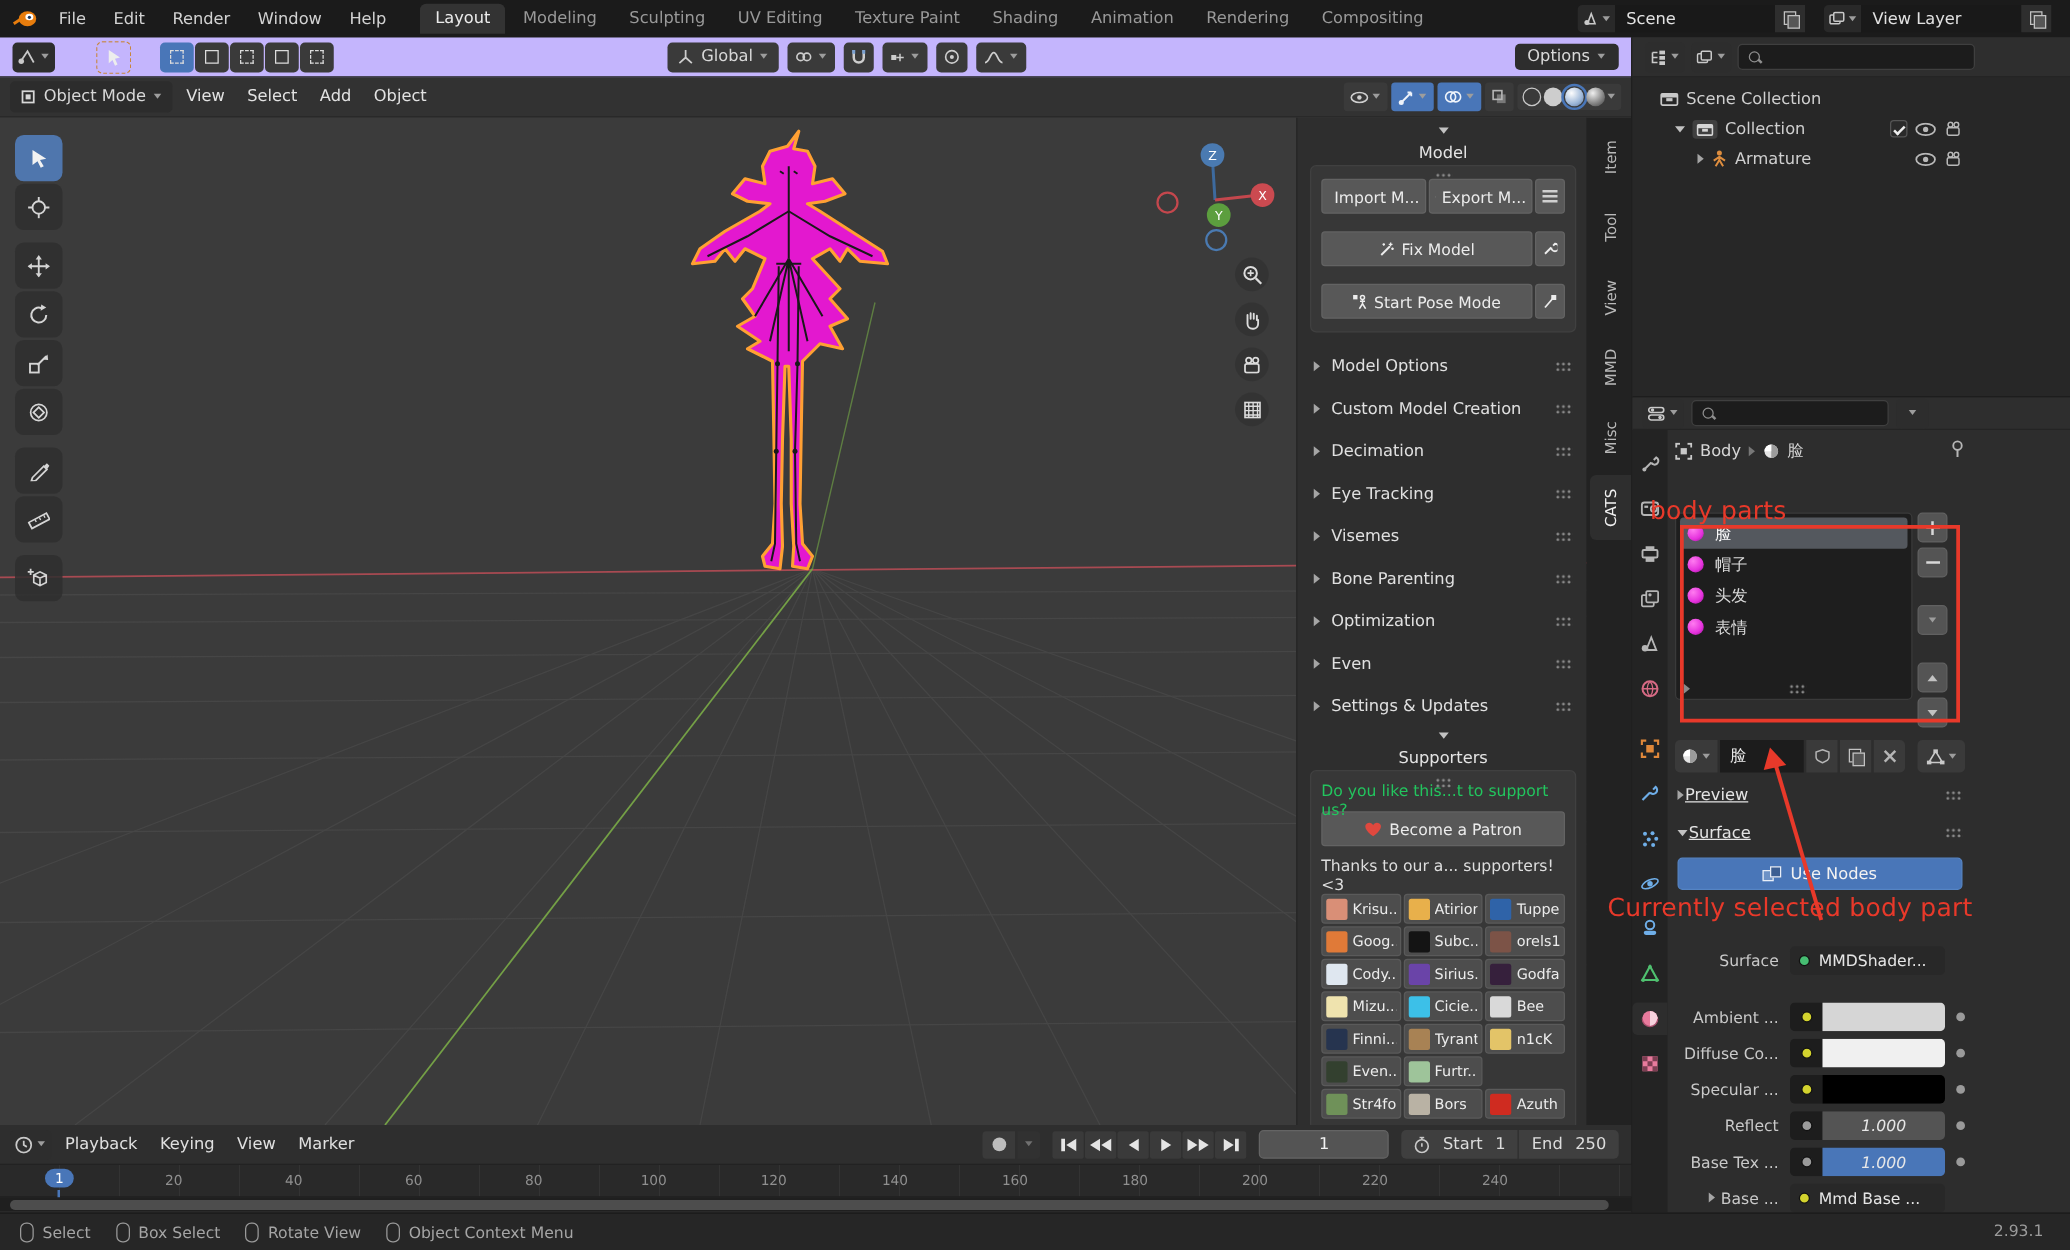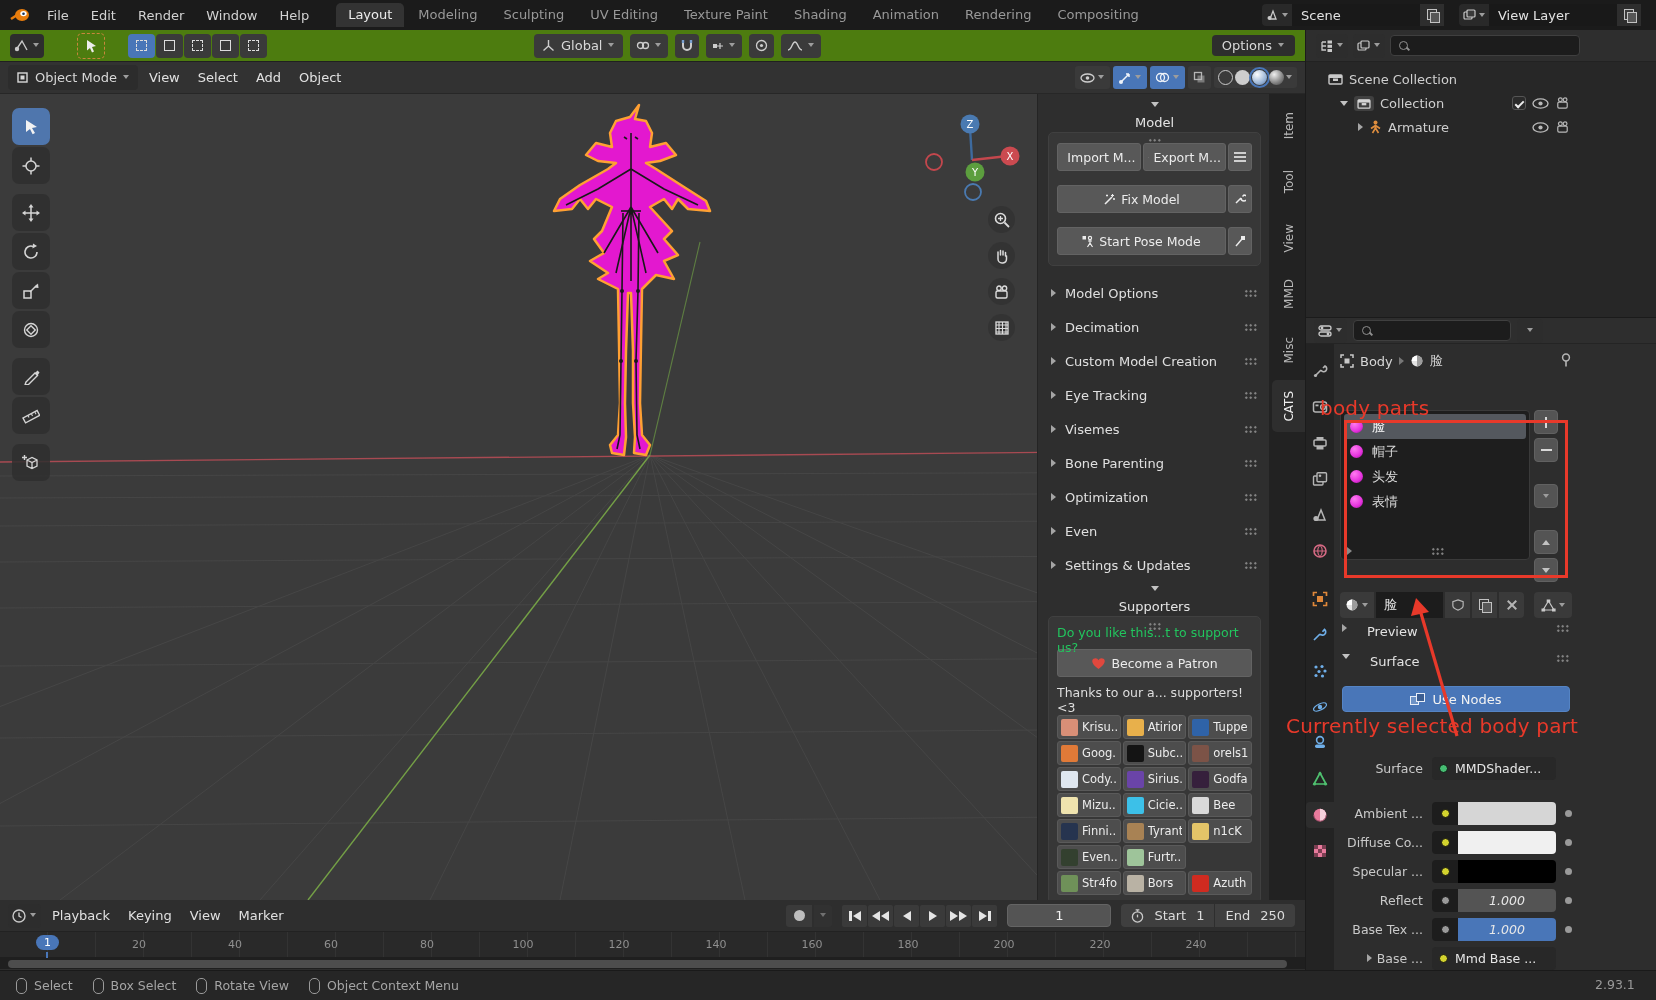--- a/index.html
+++ b/index.html
@@ -44,21 +44,21 @@
   .ws-tab{padding:4px 12px 5px;color:#999;border-radius:5px 5px 0 0;white-space:nowrap;}
   .ws-tab.active{background:#333333;color:#ececec;}
   .id-blocks{margin-left:auto;display:flex;gap:10px;align-items:center;}
   .id-block{display:flex;align-items:center;height:22px;border-radius:4px;overflow:hidden;}
   .ib-ico{width:30px;height:22px;background:#292929;display:flex;align-items:center;justify-content:center;gap:3px;}
   .ib-name{width:128px;height:22px;background:#191919;display:flex;align-items:center;padding:0 9px;color:#e2e2e2;}
   .ib-copy{width:24px;height:22px;background:#2e2e2e;display:flex;align-items:center;justify-content:center;}
   .ib-x{margin-left:5px;opacity:.55;}
 
   
-  .toolrow{position:absolute;left:0;top:30px;width:1305px;height:32px;background:#4d7c0f;display:flex;align-items:center;padding:0 10px;gap:7px;border-bottom:1px solid #202020;}
+  .toolrow{position:absolute;left:0;top:30px;width:1305px;height:32px;background:#c4b5fd;display:flex;align-items:center;padding:0 10px;gap:7px;border-bottom:1px solid #202020;}
   .tr-btn{height:24px;min-width:26px;border-radius:4px;background:#2d2d2d;display:flex;align-items:center;justify-content:center;gap:4px;padding:0 4px;}
   .tr-activetool{border:1px dashed #c8863c;border-radius:5px;width:28px;height:26px;display:flex;align-items:center;justify-content:center;margin-left:26px;}
   .selgrp{display:flex;gap:1px;margin-left:16px;}
   .selgrp .tr-btn{background:#3a3a3a;width:27px;}
   .selgrp .tr-btn.active{background:#4976b8;}
   .dashsq{width:11px;height:11px;border:1.3px dashed #dcdcdc;}
   .solidsq{width:11px;height:11px;border:1.3px solid #dcdcdc;}
   .tr-global{margin-left:260px;background:#3a3a3a;height:24px;border-radius:4px;display:flex;align-items:center;gap:6px;padding:0 8px;}
   .tr-pill{background:#3a3a3a;height:24px;border-radius:4px;display:flex;align-items:center;gap:5px;padding:0 6px;}
   .options-btn{margin-left:auto;display:flex;align-items:center;gap:6px;background:#2d2d2d;padding:3px 10px;border-radius:4px;color:#d9d9d9;}
@@ -145,21 +145,21 @@
   .mat-foot .grip{margin:0 auto;}
   .matbtns{display:flex;flex-direction:column;gap:4px;width:24px;}
   .mbtn{width:24px;height:24px;background:#545454;border:1px solid #616161;border-radius:4px;display:flex;align-items:center;justify-content:center;}
   .mbtn.spacer{visibility:hidden;height:14px;}
   .datablock{display:flex;align-items:center;gap:2px;margin-top:10px;height:26px;}
   .db-browse{width:34px;height:26px;background:#3a3a3a;border-radius:4px 0 0 4px;display:flex;align-items:center;justify-content:center;gap:3px;}
   .db-name{flex:1;height:26px;background:#1c1c1c;display:flex;align-items:center;padding:0 8px;color:#ededed;}
   .db-btn{width:25px;height:26px;background:#3a3a3a;display:flex;align-items:center;justify-content:center;}
   .db-last{border-radius:0 4px 4px 0;}
   .db-nodes{margin-left:8px;width:38px;height:26px;background:#3a3a3a;border-radius:4px;display:flex;align-items:center;justify-content:center;gap:3px;}
-  .psec{height:24px;display:flex;gap:20px;margin-top:6px;padding:0 2px;color:#e3e3e3;}
+  .psec{height:24px;display:flex;align-items:center;gap:1px;margin-top:6px;padding:0 2px;color:#e3e3e3;text-decoration:underline;}
   .psec .lbl{flex:1;}
   .use-nodes{height:26px;margin:8px 2px 0;background:#4976b8;border:1px solid #5584c4;border-radius:4px;display:flex;align-items:center;justify-content:center;gap:8px;color:#f2f2f2;}
   .nodesico{width:14px;height:12px;position:relative;flex:none;}
   .nodesico::before{content:"";position:absolute;left:0;top:3px;width:7px;height:7px;border:1.4px solid #e8eef8;background:#6d92c6;}
   .nodesico::after{content:"";position:absolute;left:6px;top:0;width:7px;height:7px;border:1.4px solid #e8eef8;background:#3c5e92;}
   .prow{height:24px;display:flex;align-items:center;margin-top:5px;}
   .prow.first{margin-top:44px;}
   .prow.gapbig{margin-top:21px;}
   .plabel{width:92px;text-align:right;padding-right:9px;color:#c9c9c9;font-size:12.5px;white-space:nowrap;display:flex;justify-content:flex-end;align-items:center;gap:5px;}
   .pwidget{width:124px;height:23px;display:flex;align-items:center;border-radius:4px;overflow:hidden;}
@@ -622,27 +622,27 @@
         <div class="cats-sections">
 
             <div class="csec">
               <span class="tri-r"></span>
               <span class="lbl">Model Options</span>
               <span class="grip"></span>
             </div>
 
             <div class="csec">
               <span class="tri-r"></span>
-              <span class="lbl">Decimation</span>
+              <span class="lbl">Custom Model Creation</span>
               <span class="grip"></span>
             </div>
 
             <div class="csec">
               <span class="tri-r"></span>
-              <span class="lbl">Custom Model Creation</span>
+              <span class="lbl">Decimation</span>
               <span class="grip"></span>
             </div>
 
             <div class="csec">
               <span class="tri-r"></span>
               <span class="lbl">Eye Tracking</span>
               <span class="grip"></span>
             </div>
 
             <div class="csec">

